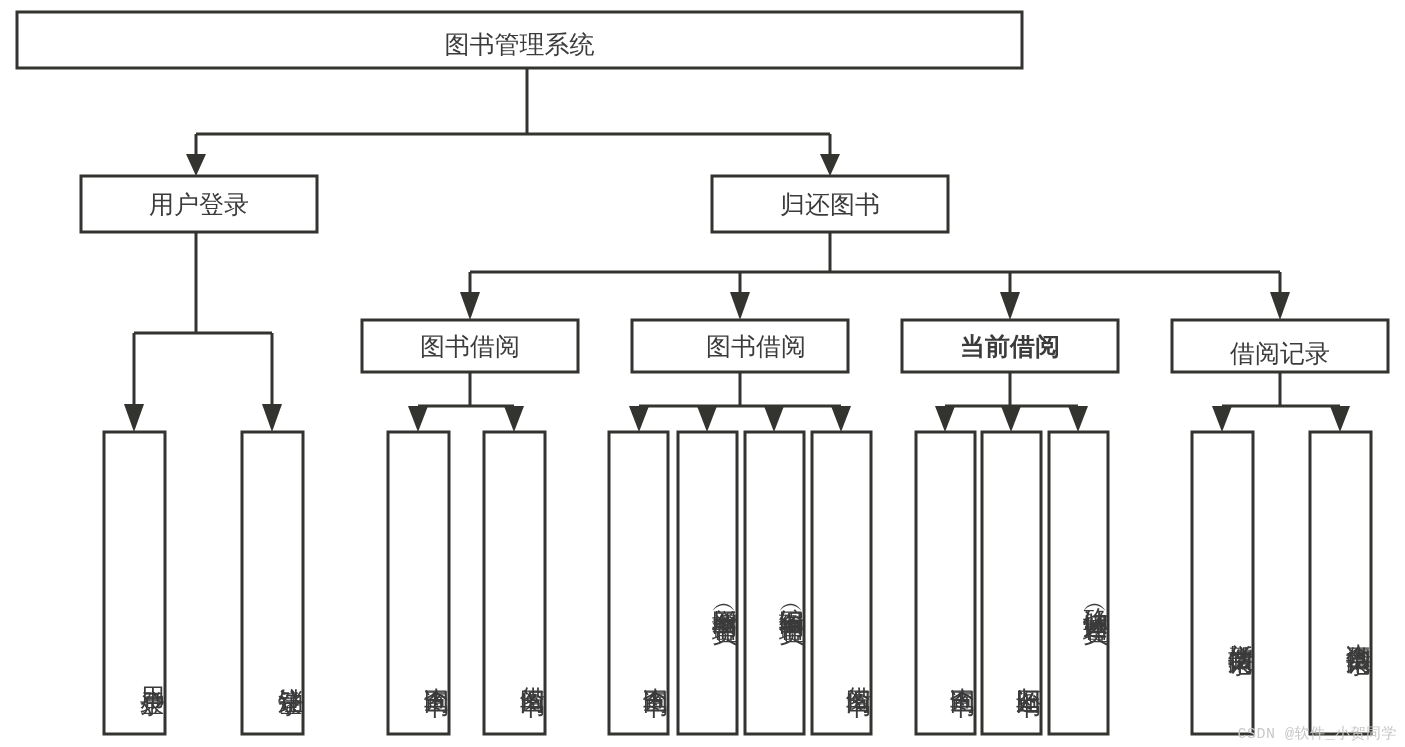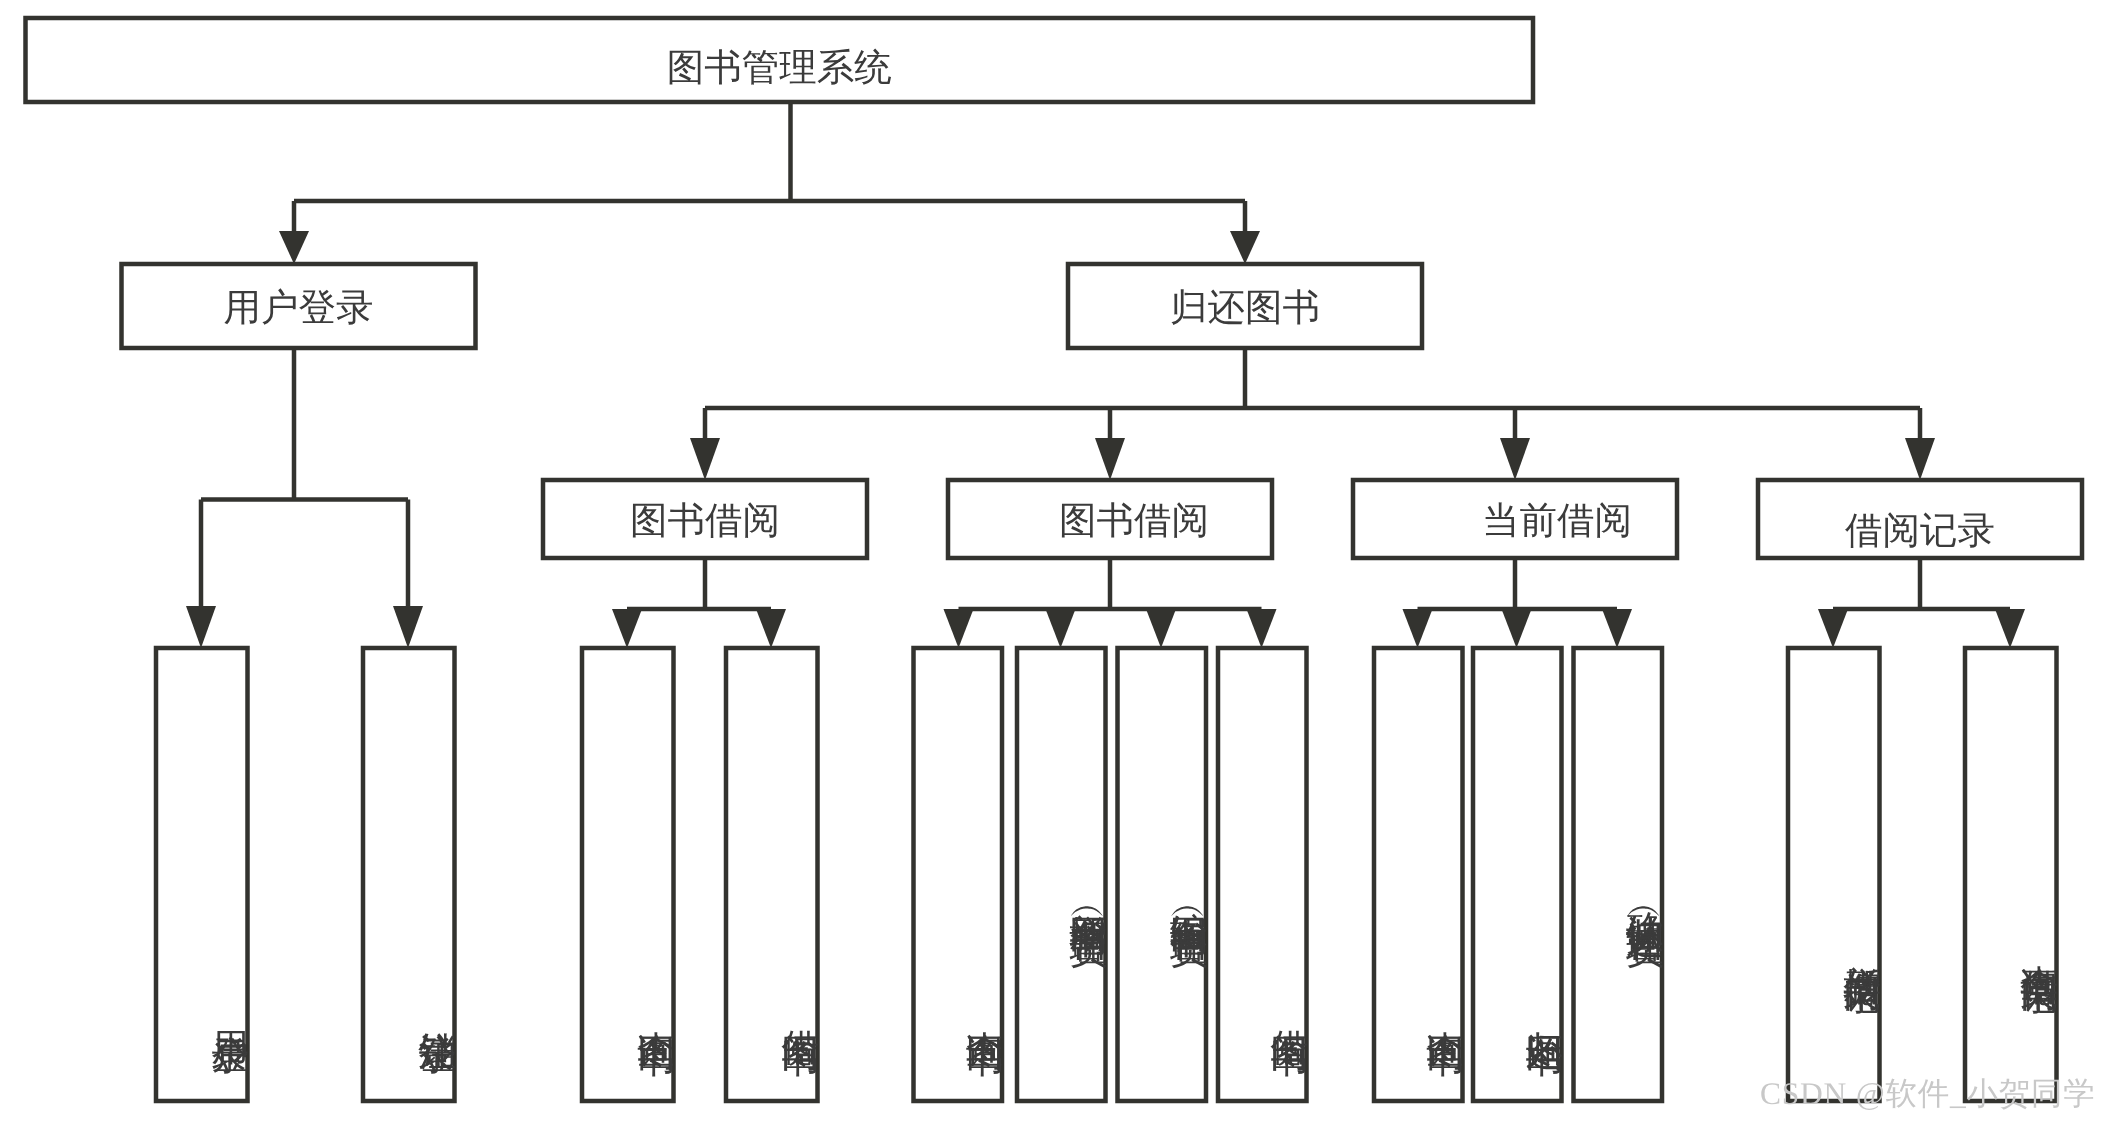--- a/index.html
+++ b/index.html
@@ -65,22 +65,22 @@
     display: flex;
     align-items: center;
     justify-content: center;
     white-space: nowrap;
     pointer-events: none;
   }
   #watermark {
     position: absolute;
     right: 8px;
     bottom: 4px;
-    font-family: Liberation Serif, serif;
-    font-size: 21px;
+    font-family: Liberation Mono, monospace;
+    font-size: 15px;
     color: #c8c8c8;
     letter-spacing: 0.5px;
     white-space: nowrap;
     pointer-events: none;
   }
 </style>
 </head>
 <body>
 
 <div id="diagram-root">
@@ -181,21 +181,21 @@
     <rect class="node-box" x="1310" y="432" width="61" height="302"></rect>
   </svg>
 
   <div class="hlabel" style="left:17px; top:12px; width:1005px; height:65px;">图书管理系统</div>
 
   <div class="hlabel" style="left:81px; top:176px; width:236px; height:56px;">用户登录</div>
   <div class="hlabel" style="left:712px; top:176px; width:236px; height:56px;">归还图书</div>
 
   <div class="hlabel" style="left:362px; top:320px; width:216px; height:52px;">图书借阅</div>
   <div class="hlabel" style="left:632px; top:320px; width:248px; height:52px;">图书借阅</div>
-  <div class="hlabel" style="left:930px; top:320px; width:216px; height:52px;">当前借阅</div>
+  <div class="hlabel" style="left:902px; top:320px; width:216px; height:52px;font-weight:bold;">当前借阅</div>
   <div class="hlabel" style="left:1172px; top:327px; width:216px; height:52px;">借阅记录</div>
 
   <div class="vlabel" style="left:104px; top:432px; width:61px; height:302px; padding-top:88px;">用户登录</div>
   <div class="vlabel" style="left:242px; top:432px; width:61px; height:302px; padding-top:88px;">注销登录</div>
 
   <div class="vlabel" style="left:388px; top:432px; width:61px; height:302px; padding-top:88px;">查询图书</div>
   <div class="vlabel" style="left:484px; top:432px; width:61px; height:302px; padding-top:88px;">借阅图书</div>
 
   <div class="vlabel" style="left:609px; top:432px; width:59px; height:302px; padding-top:88px;">查询图书</div>
   <div class="vlabel" style="left:678px; top:432px; width:59px; height:302px; padding-top:14px;">新增图书（管理员）</div>

